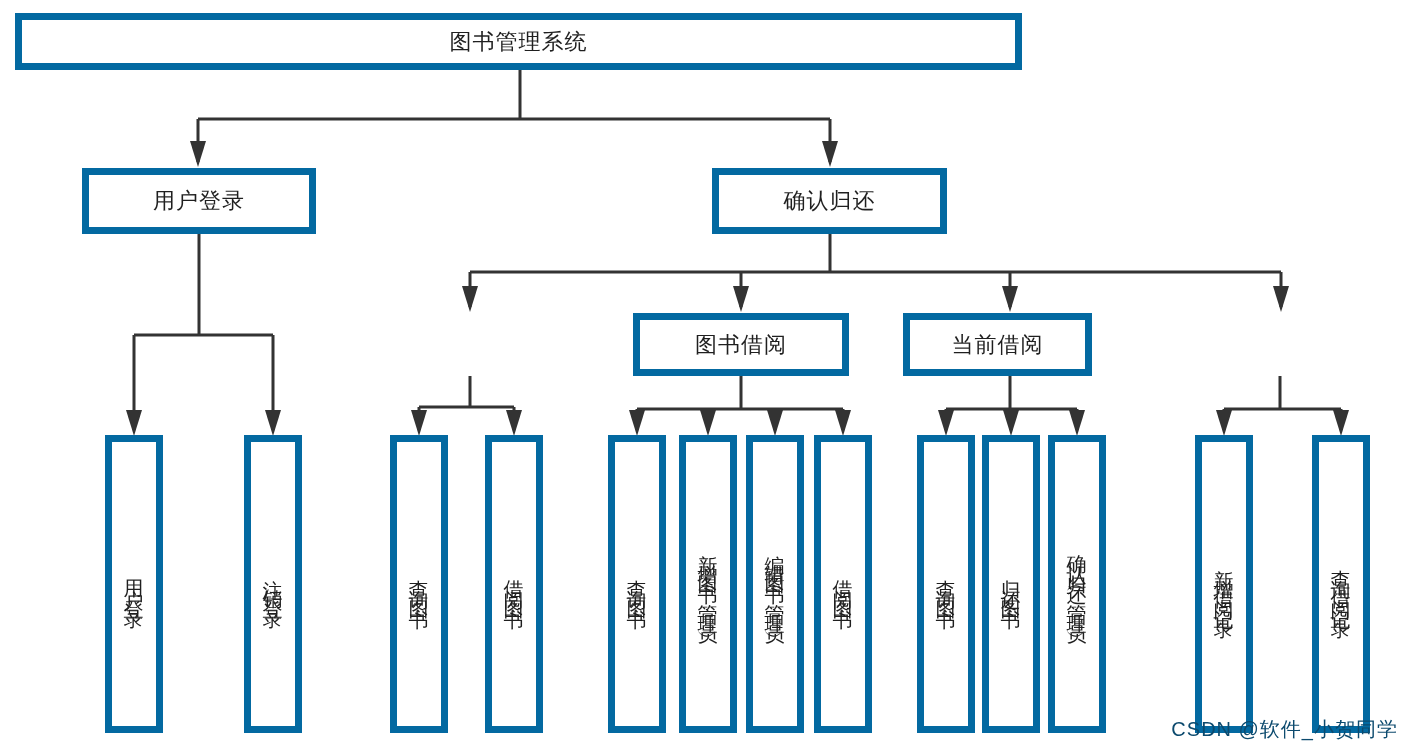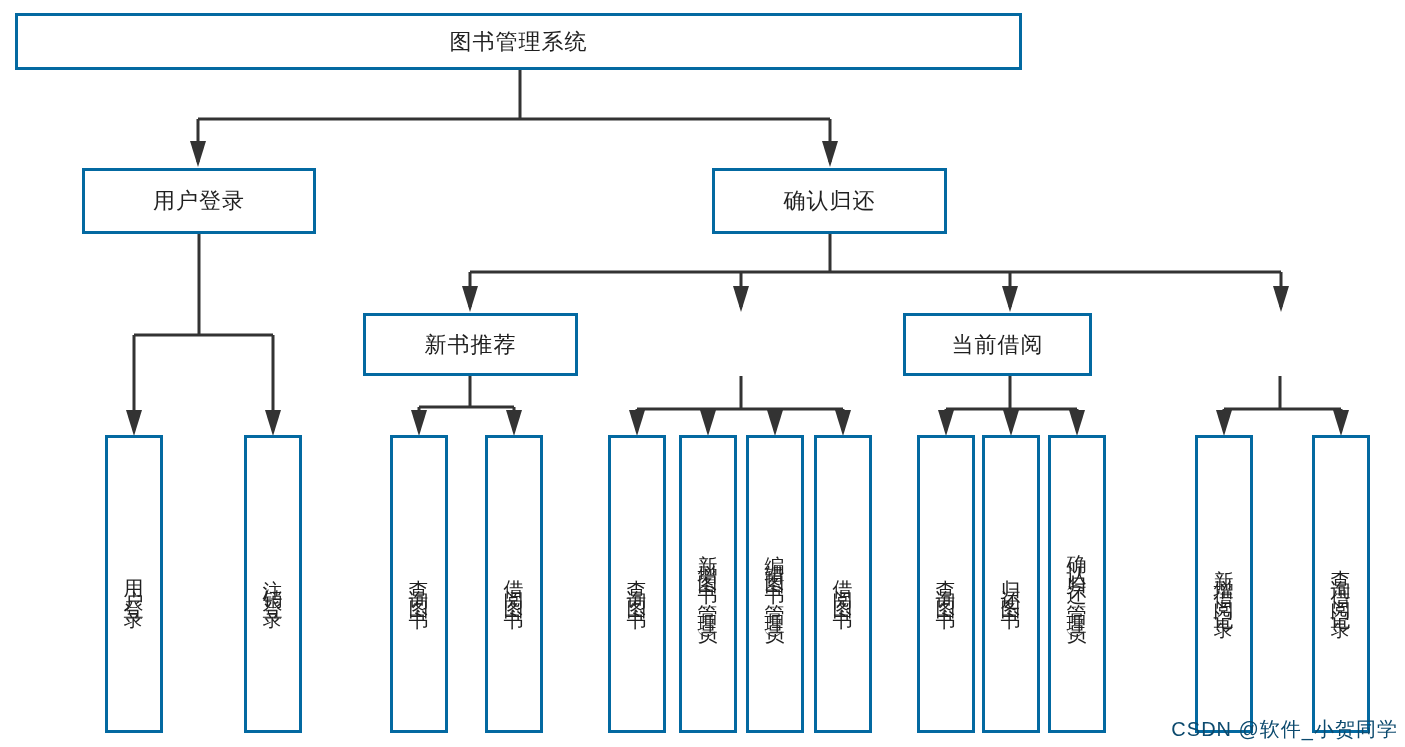--- a/index.html
+++ b/index.html
@@ -19,21 +19,21 @@
     position: absolute;
     left: 0;
     top: 0;
     width: 1405px;
     height: 747px;
     pointer-events: none;
   }
   .node {
     position: absolute;
     box-sizing: border-box;
-    border: 3px solid #0369a1;
+    border: 7px solid #0369a1;
     background: #ffffff;
     display: flex;
     align-items: center;
     justify-content: center;
     color: #1f1f1f;
   }
   .node .hlabel {
     font-size: 22px;
     letter-spacing: 1px;
     white-space: nowrap;
@@ -149,22 +149,22 @@
     <span class="hlabel">图书管理系统</span>
   </div>
 
   <div class="node n-ulogin">
     <span class="hlabel">用户登录</span>
   </div>
   <div class="node n-bmgmt">
     <span class="hlabel">确认归还</span>
   </div>
 
-  <div class="node n-newb">
-    <span class="hlabel">新书推荐</span>
+  <div class="node n-bborr">
+    <span class="hlabel">图书借阅</span>
   </div>
   <div class="node n-cborr">
     <span class="hlabel">当前借阅</span>
   </div>
 
   <div class="node leaf l-1">
     <span class="vlabel">用户登录</span>
   </div>
   <div class="node leaf l-2">
     <span class="vlabel">注销登录</span>

